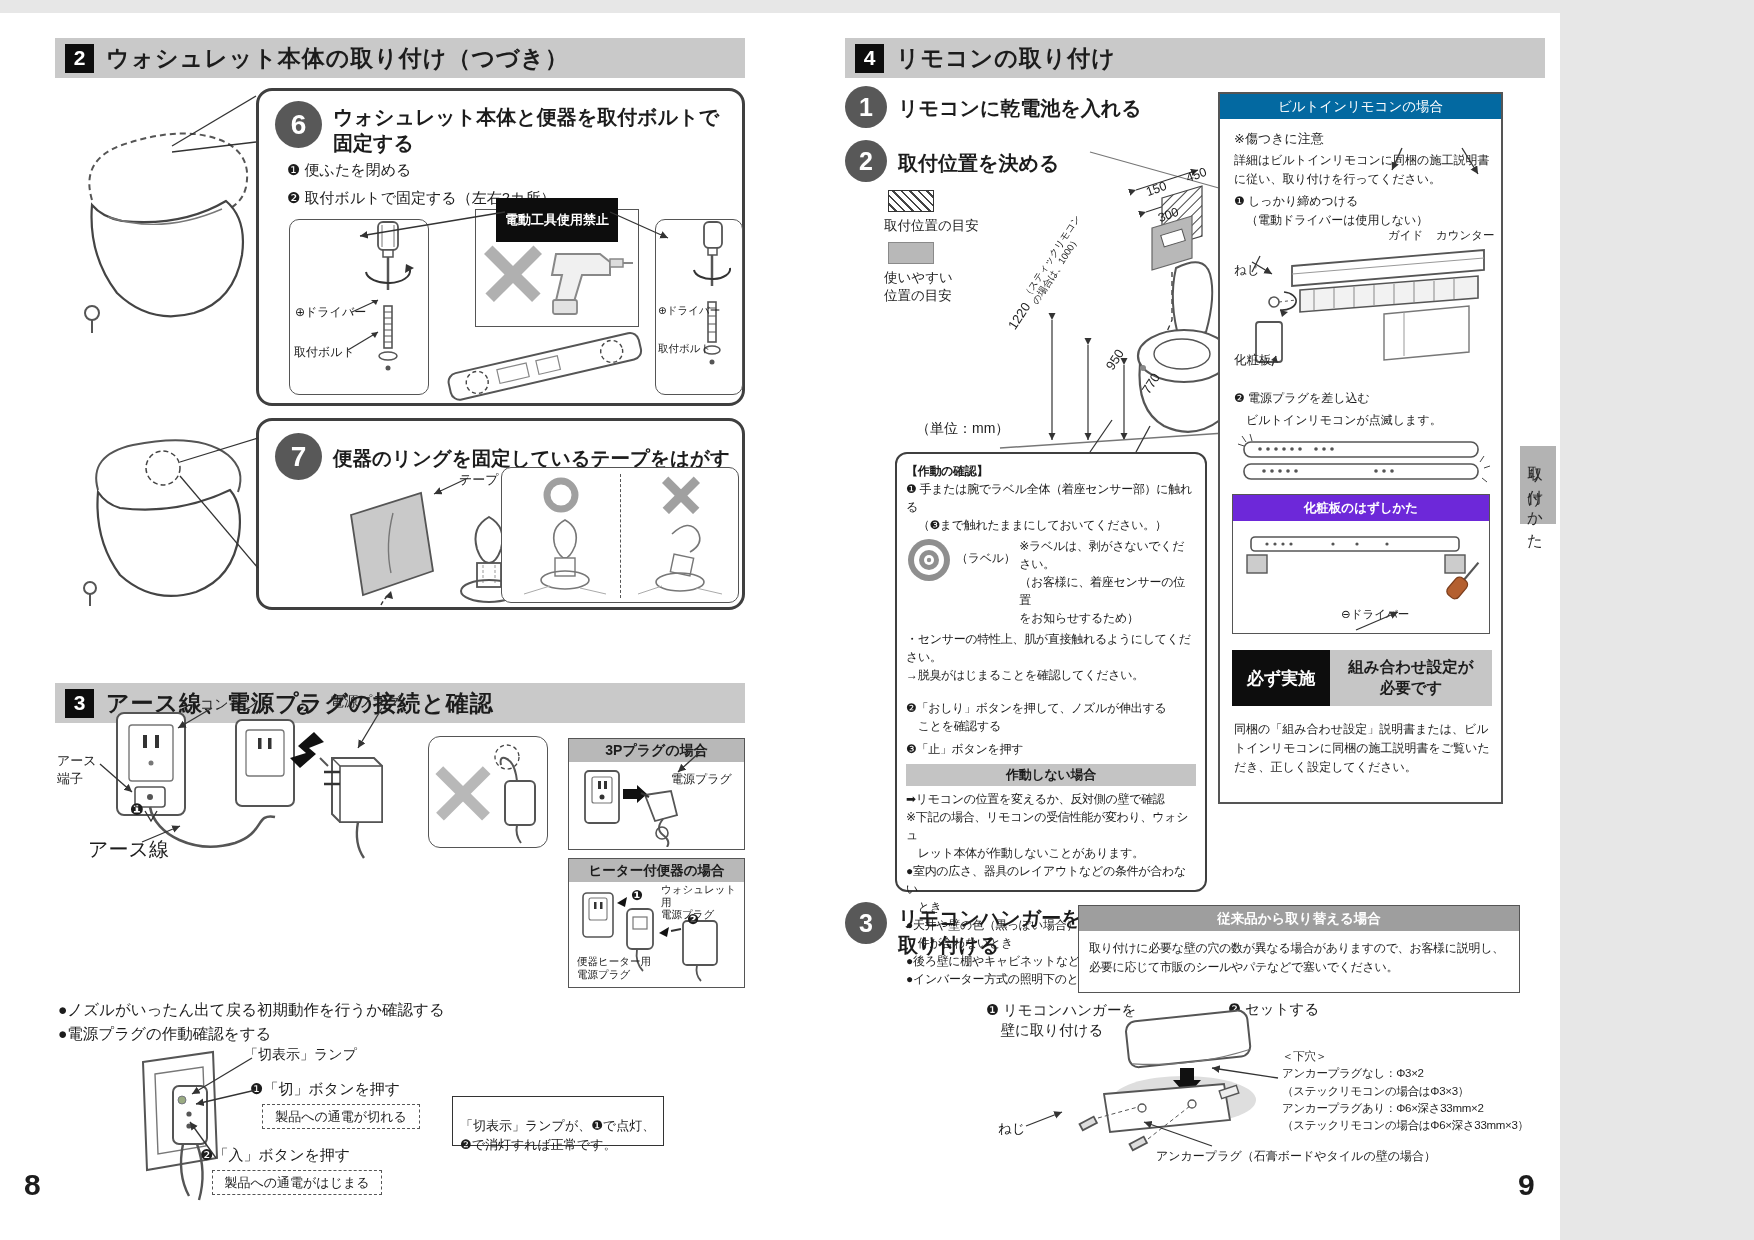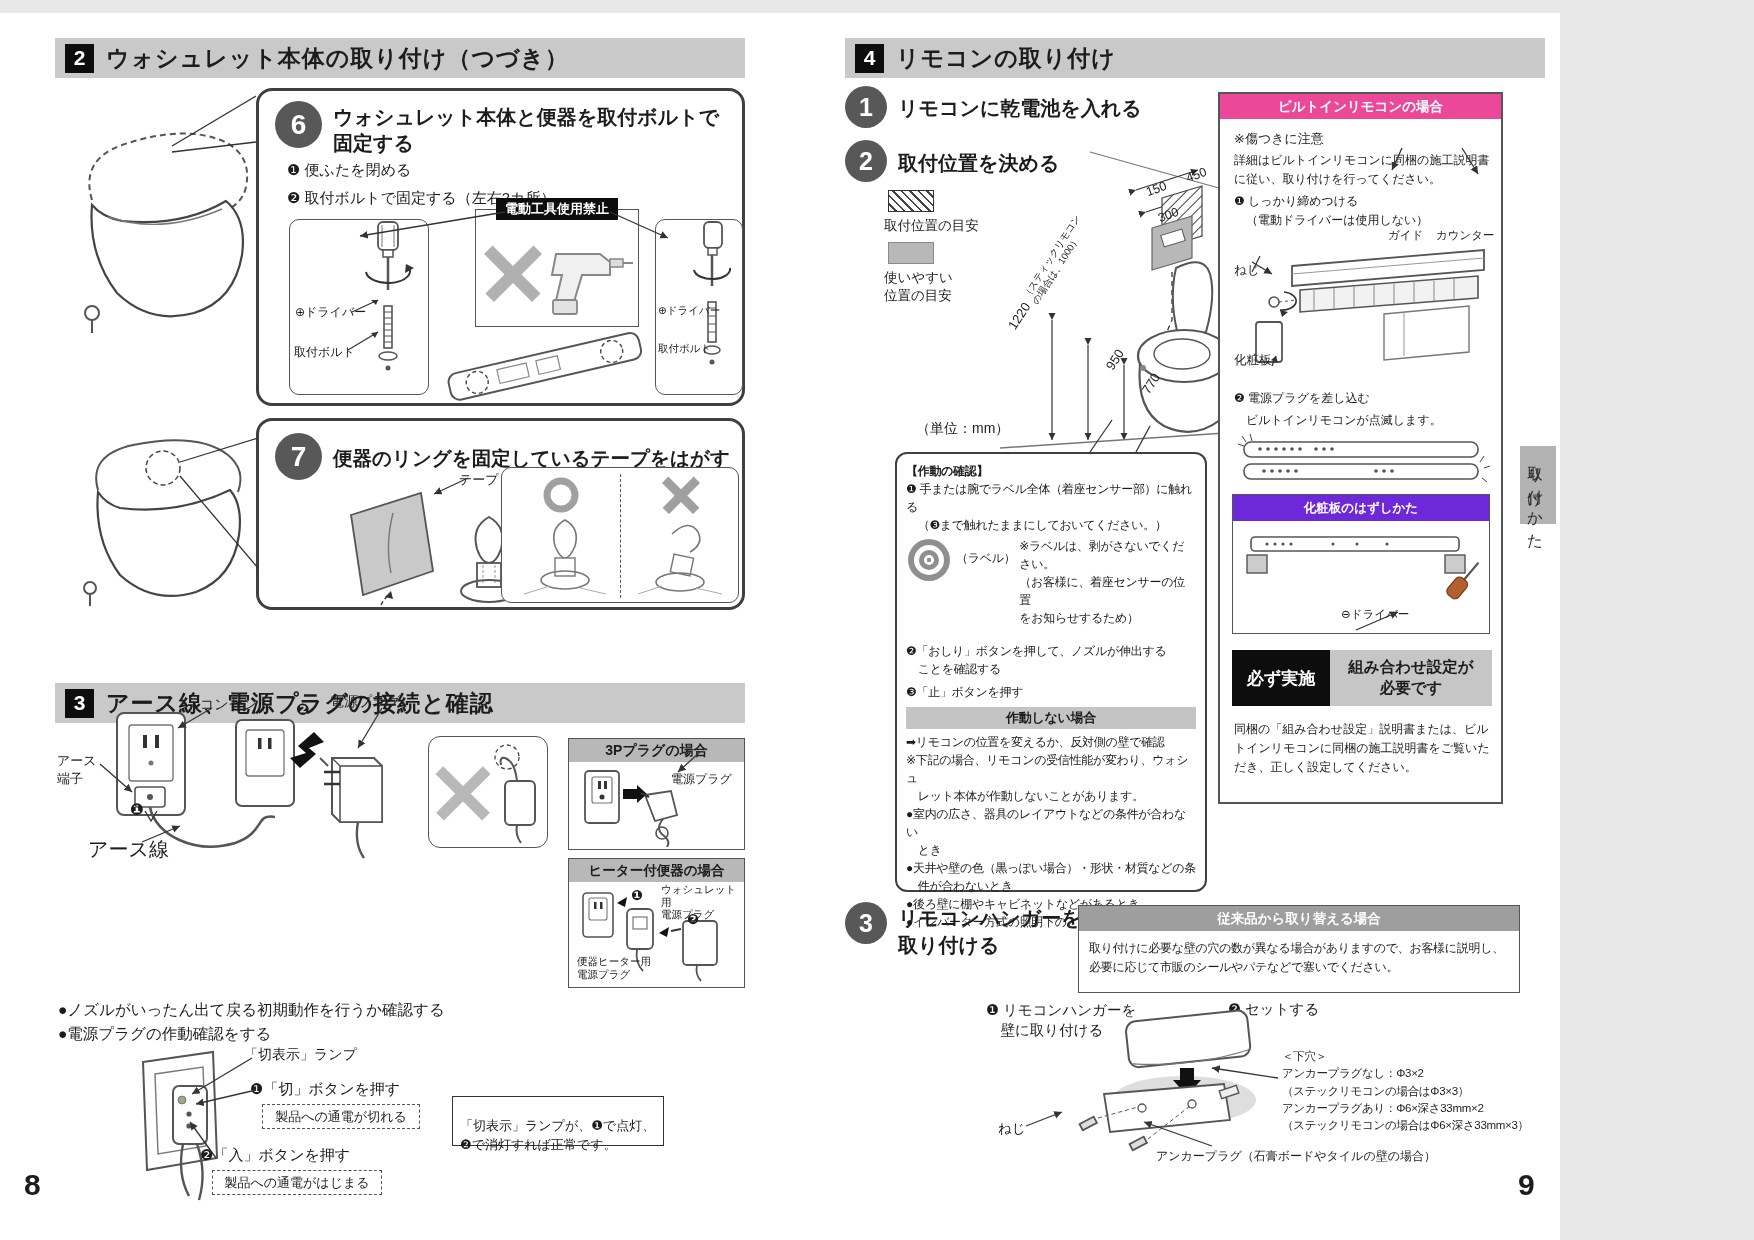--- a/index.html
+++ b/index.html
@@ -8,21 +8,21 @@
   .abs{position:absolute}
   .pre{white-space:pre-line}
   .page{background:#ffffff}
   .sec-header{background:#c9c9c9;display:flex;align-items:center;gap:12px;padding-left:10px}
   .sec-num{width:29px;height:29px;background:#0d0d0d;color:#fff;font-weight:bold;font-size:21px;display:flex;align-items:center;justify-content:center;flex:none}
   .sec-title{font-weight:bold;font-size:23px;letter-spacing:1px}
   .circle{background:#585858;color:#fff;border-radius:50%;display:flex;align-items:center;justify-content:center;font-weight:bold}
   .rbox{border:3px solid #3f3f3f;border-radius:16px;background:#fff}
   .sbox{border:1.5px solid #555;background:#fff}
   .graybar{background:#b8b8b8;display:flex;align-items:center;justify-content:center;font-weight:bold}
-  .darkbar{background:#ec4899;color:#fff;display:flex;align-items:center;justify-content:center;font-weight:bold}
+  .darkbar{background:#0369a1;color:#fff;display:flex;align-items:center;justify-content:center;font-weight:normal}
   .midbar{background:#9e9e9e;color:#fff;display:flex;align-items:center;justify-content:center;font-weight:bold}
   .dashedbox{border:1.5px dashed #555;background:#fff;display:flex;align-items:center;justify-content:center;font-size:13px}
   .opchk{font-size:12px;letter-spacing:-0.3px;line-height:1.5}
   .vtext{writing-mode:vertical-rl;letter-spacing:3px}
   svg{display:block}
   .hatch{background:repeating-linear-gradient(45deg,#fff 0 4px,#444 4px 6px);border:1px solid #333}
   .swatch-gray{background:#b8b8b8;border:1px solid #8a8a8a}
 </style>
 </head>
 <body>
@@ -72,21 +72,21 @@
       <line x1="62" y1="92" x2="88" y2="80" stroke="#333" stroke-width="1.2"></line>
         <path d="M88,80 l-7,0 5,5 z" fill="#333"></path>
       <line x1="58" y1="130" x2="88" y2="112" stroke="#333" stroke-width="1.2"></line>
         <path d="M88,112 l-7,1 4,5 z" fill="#333"></path>
     </svg>
     <div class="abs" style="left:5px;top:84px;font-size:12px">⊕ドライバー</div>
     <div class="abs" style="left:4px;top:124px;font-size:12px">取付ボルト</div>
   </div>
 
   <div class="abs sbox" style="left:216px;top:118px;width:164px;height:118px">
-    <div class="abs" style="left:50%;top:-12px;transform:translateX(-50%);background:#0d0d0d;color:#fff;font-size:13px;font-weight:bold;padding:2px 9px;white-space:nowrap">電動工具使用禁止</div>
+    <div class="abs" style="left:50%;top:-12px;transform:translateX(-50%);background:#0d0d0d;color:#fff;font-size:13px;font-weight:bold;padding:13px 9px;white-space:nowrap">電動工具使用禁止</div>
     <svg class="abs" style="left:8px;top:34px" width="58" height="58" viewBox="0 0 58 58">
       <g fill="#b0b0b0">
           <rect x="-5" y="24" width="68" height="12" transform="rotate(45 29 29)"></rect>
           <rect x="-5" y="24" width="68" height="12" transform="rotate(-45 29 29)"></rect>
         </g>
     </svg>
     <svg class="abs" style="left:72px;top:22px" width="86" height="88" viewBox="0 0 86 88">
       <path d="M8,22 h44 l10,8 v13 h-28 l-9,30 h-18 l7,-30 h-10 z" fill="#f0f0f0" stroke="#888" stroke-width="2"></path>
       <rect x="62" y="27" width="13" height="8" fill="#ddd" stroke="#888" stroke-width="1.5"></rect>
       <line x1="75" y1="31" x2="85" y2="31" stroke="#888" stroke-width="2"></line>
@@ -375,20 +375,22 @@
         <circle cx="23" cy="23" r="15" fill="#fff"></circle>
       <circle cx="23" cy="23" r="10" fill="#8f8f8f"></circle>
         <circle cx="23" cy="23" r="5" fill="#fff"></circle>
         <circle cx="23" cy="23" r="2.2" fill="#8f8f8f"></circle>
     </svg>
     <span style="flex:none;margin-top:12px">（ラベル）</span>
     <span class="pre">※ラベルは、剥がさないでください。
 （お客様に、着座センサーの位置
 をお知らせするため）</span>
   </div>
+  <div class="pre">・センサーの特性上、肌が直接触れるようにしてください。
+→脱臭がはじまることを確認してください。</div>
   <div class="pre" style="margin-top:15px">❷「おしり」ボタンを押して、ノズルが伸出する
 　ことを確認する</div>
   <div style="margin-top:5px">❸「止」ボタンを押す</div>
   <div style="background:#c4c4c4;text-align:center;font-weight:bold;font-size:13px;margin:6px 0 4px;padding:1px 0">作動しない場合</div>
   <div class="pre">➡リモコンの位置を変えるか、反対側の壁で確認
 ※下記の場合、リモコンの受信性能が変わり、ウォシュ
 　レット本体が作動しないことがあります。</div>
   <div class="pre">●室内の広さ、器具のレイアウトなどの条件が合わない
 　とき</div>
   <div class="pre">●天井や壁の色（黒っぽい場合）・形状・材質などの条

